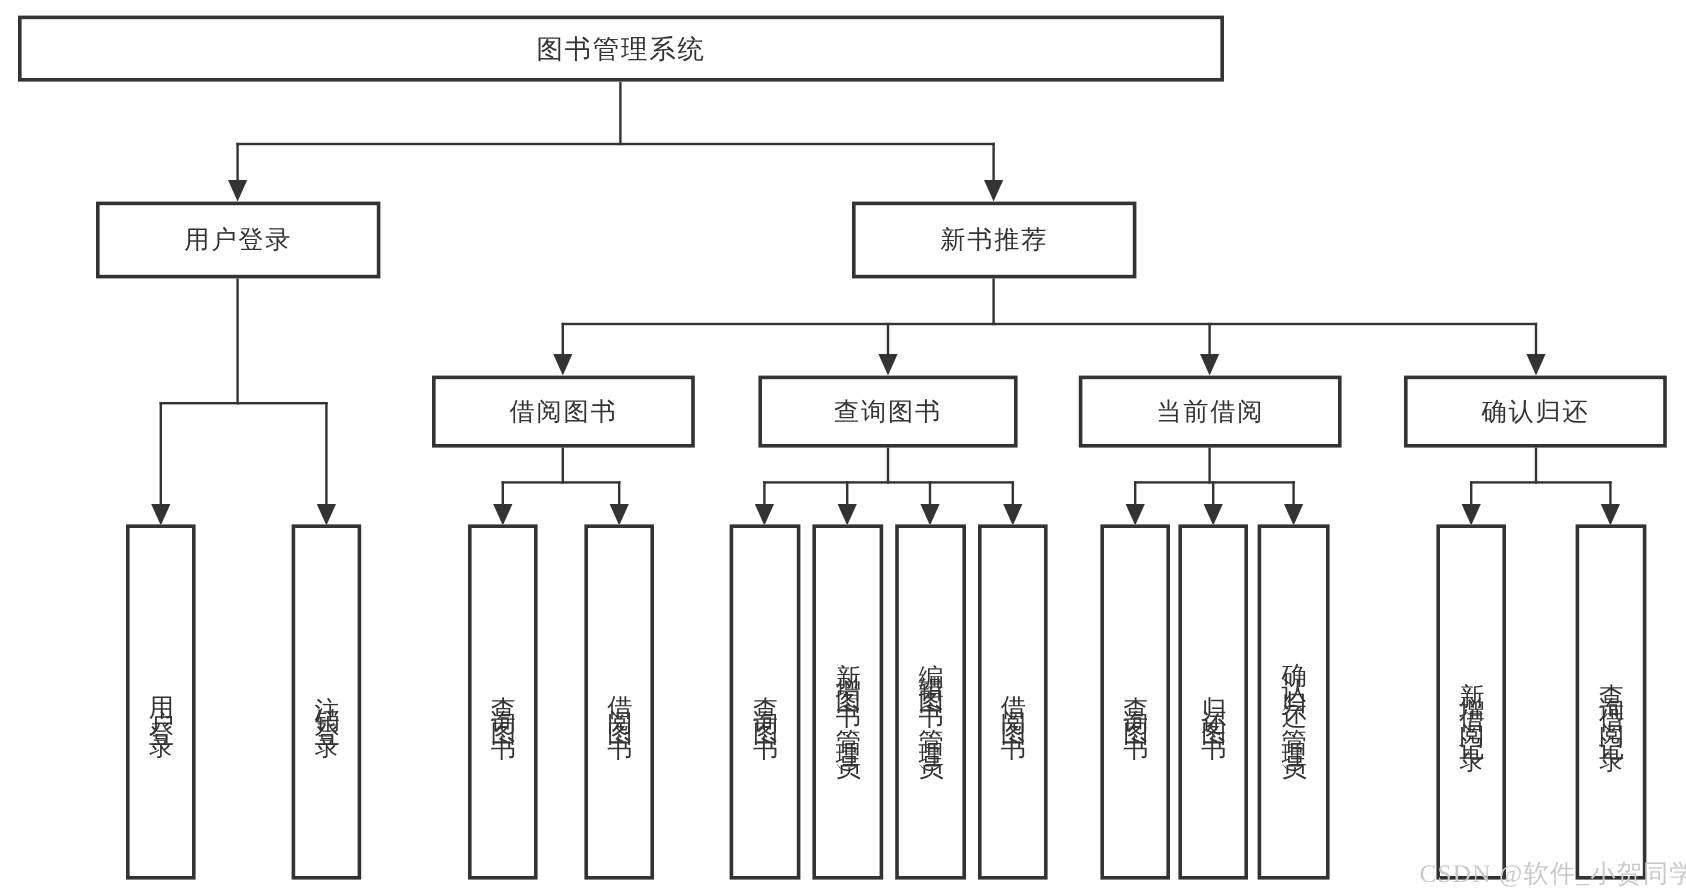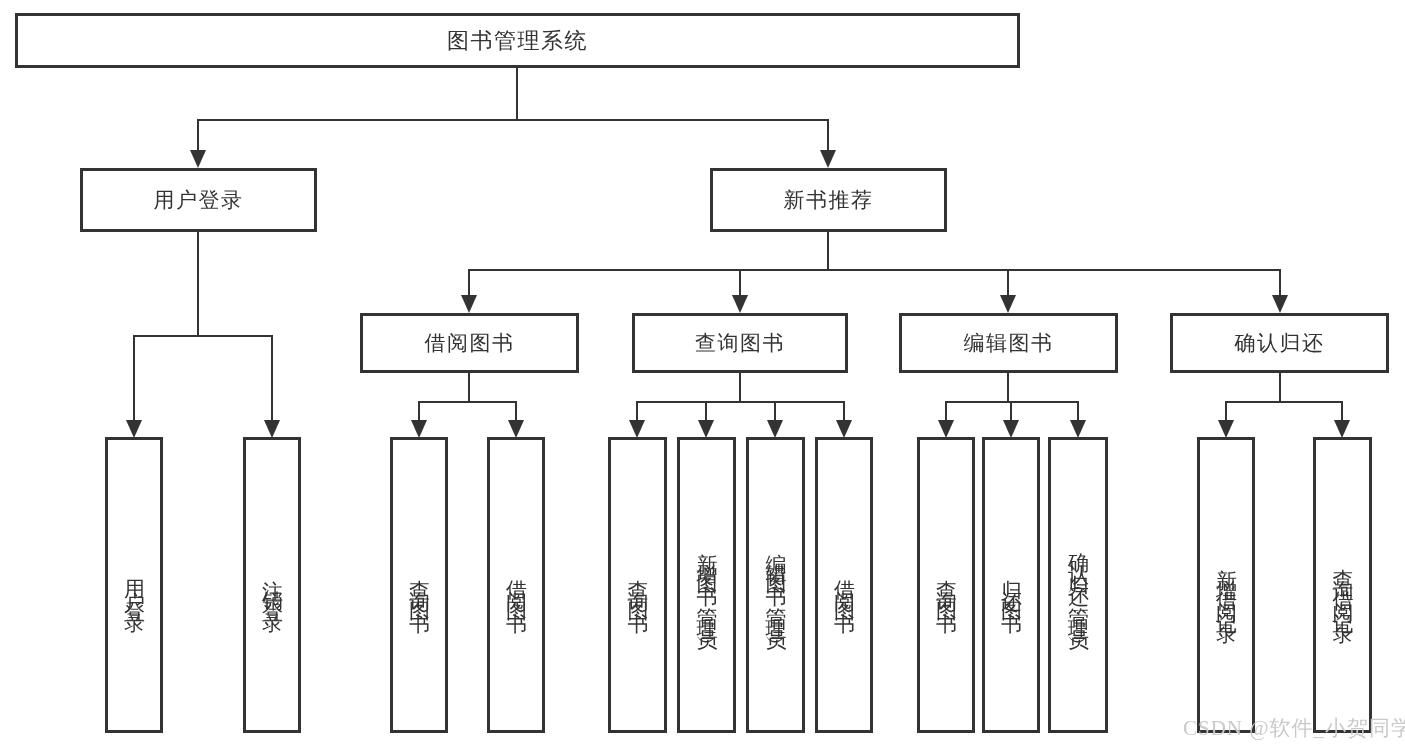--- a/index.html
+++ b/index.html
@@ -96,21 +96,21 @@
   <div class="box root" style="left:15px;top:13px;width:1005px;height:55px">图书管理系统</div>
 
   <div class="box" style="left:80px;top:168px;width:237px;height:64px">用户登录</div>
 
   <div class="box" style="left:710px;top:168px;width:237px;height:64px">新书推荐</div>
 
   <div class="box" style="left:360px;top:313px;width:219px;height:60px">借阅图书</div>
 
   <div class="box" style="left:632px;top:313px;width:216px;height:60px">查询图书</div>
 
-  <div class="box" style="left:899px;top:313px;width:219px;height:60px">编辑图书</div>
+  <div class="box" style="left:899px;top:313px;width:219px;height:60px">当前借阅</div>
 
   <div class="box" style="left:1170px;top:313px;width:219px;height:60px">确认归还</div>
 
   <div class="box v" style="left:105px;top:437px;width:58px;height:296px">用户登录</div>
 
   <div class="box v" style="left:243px;top:437px;width:58px;height:296px">注销登录</div>
 
   <div class="box v" style="left:390px;top:437px;width:58px;height:296px">查询图书</div>
 
   <div class="box v" style="left:487px;top:437px;width:58px;height:296px">借阅图书</div>

